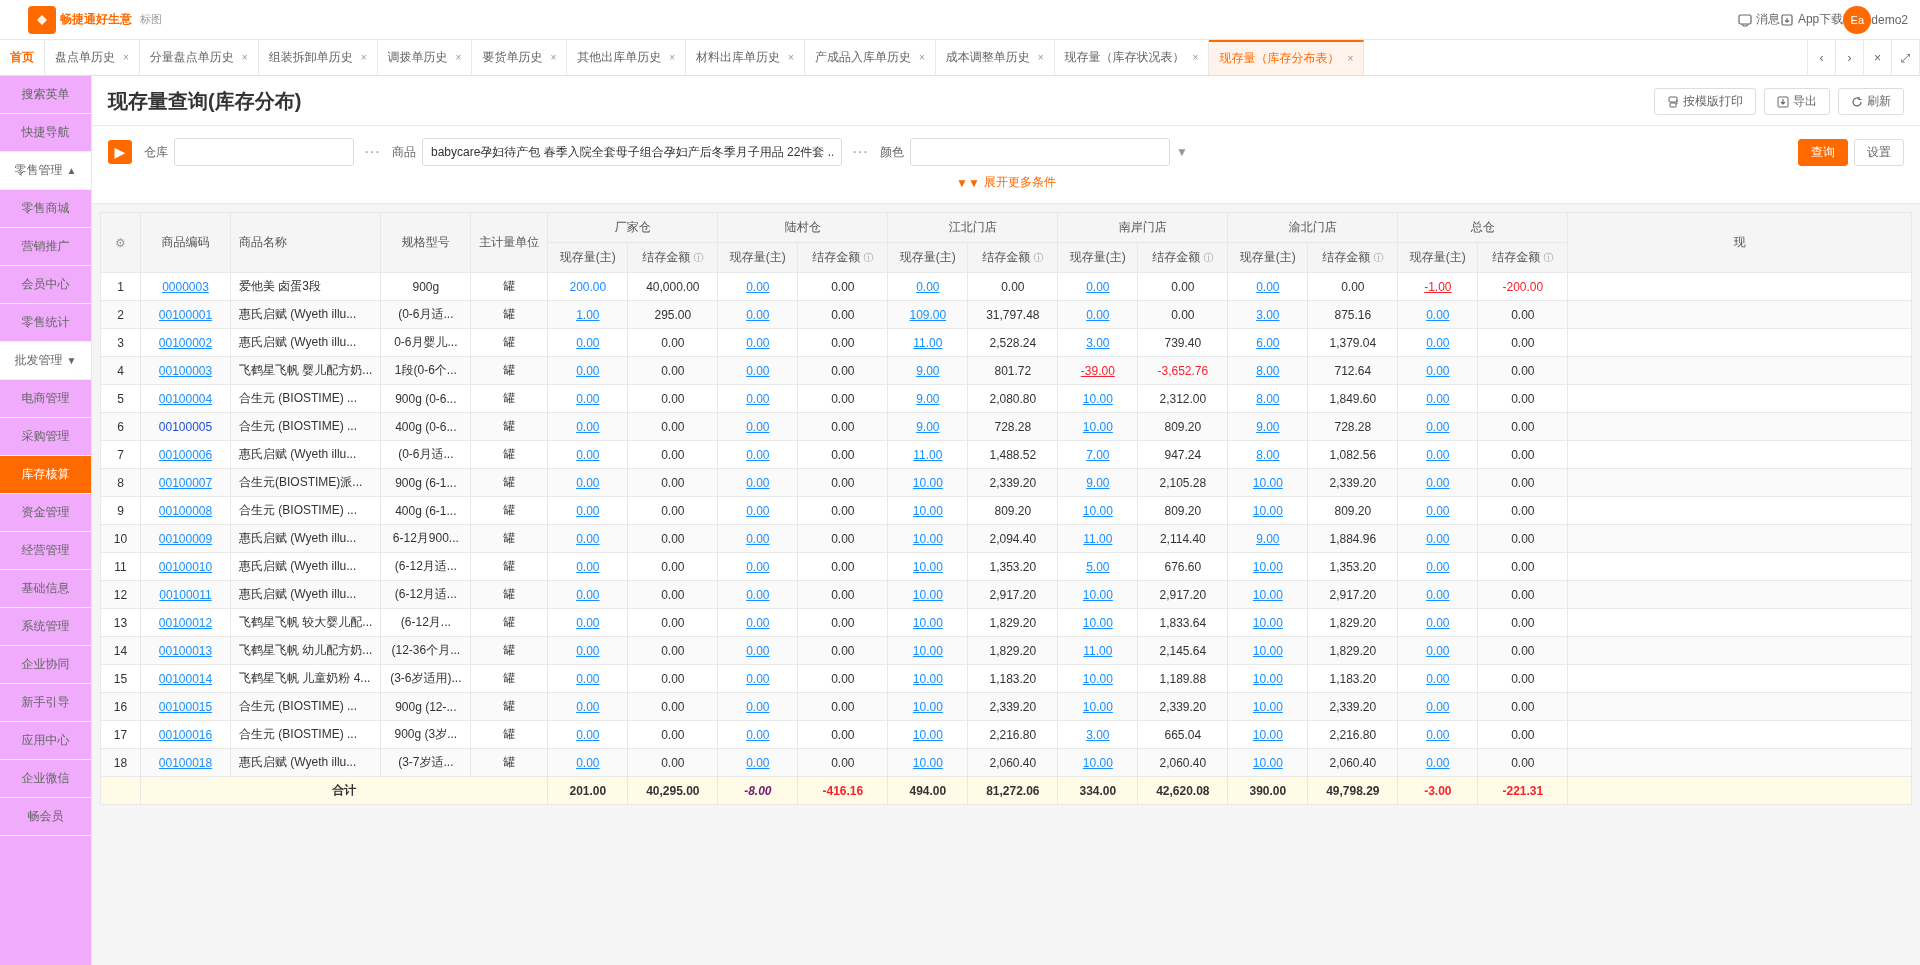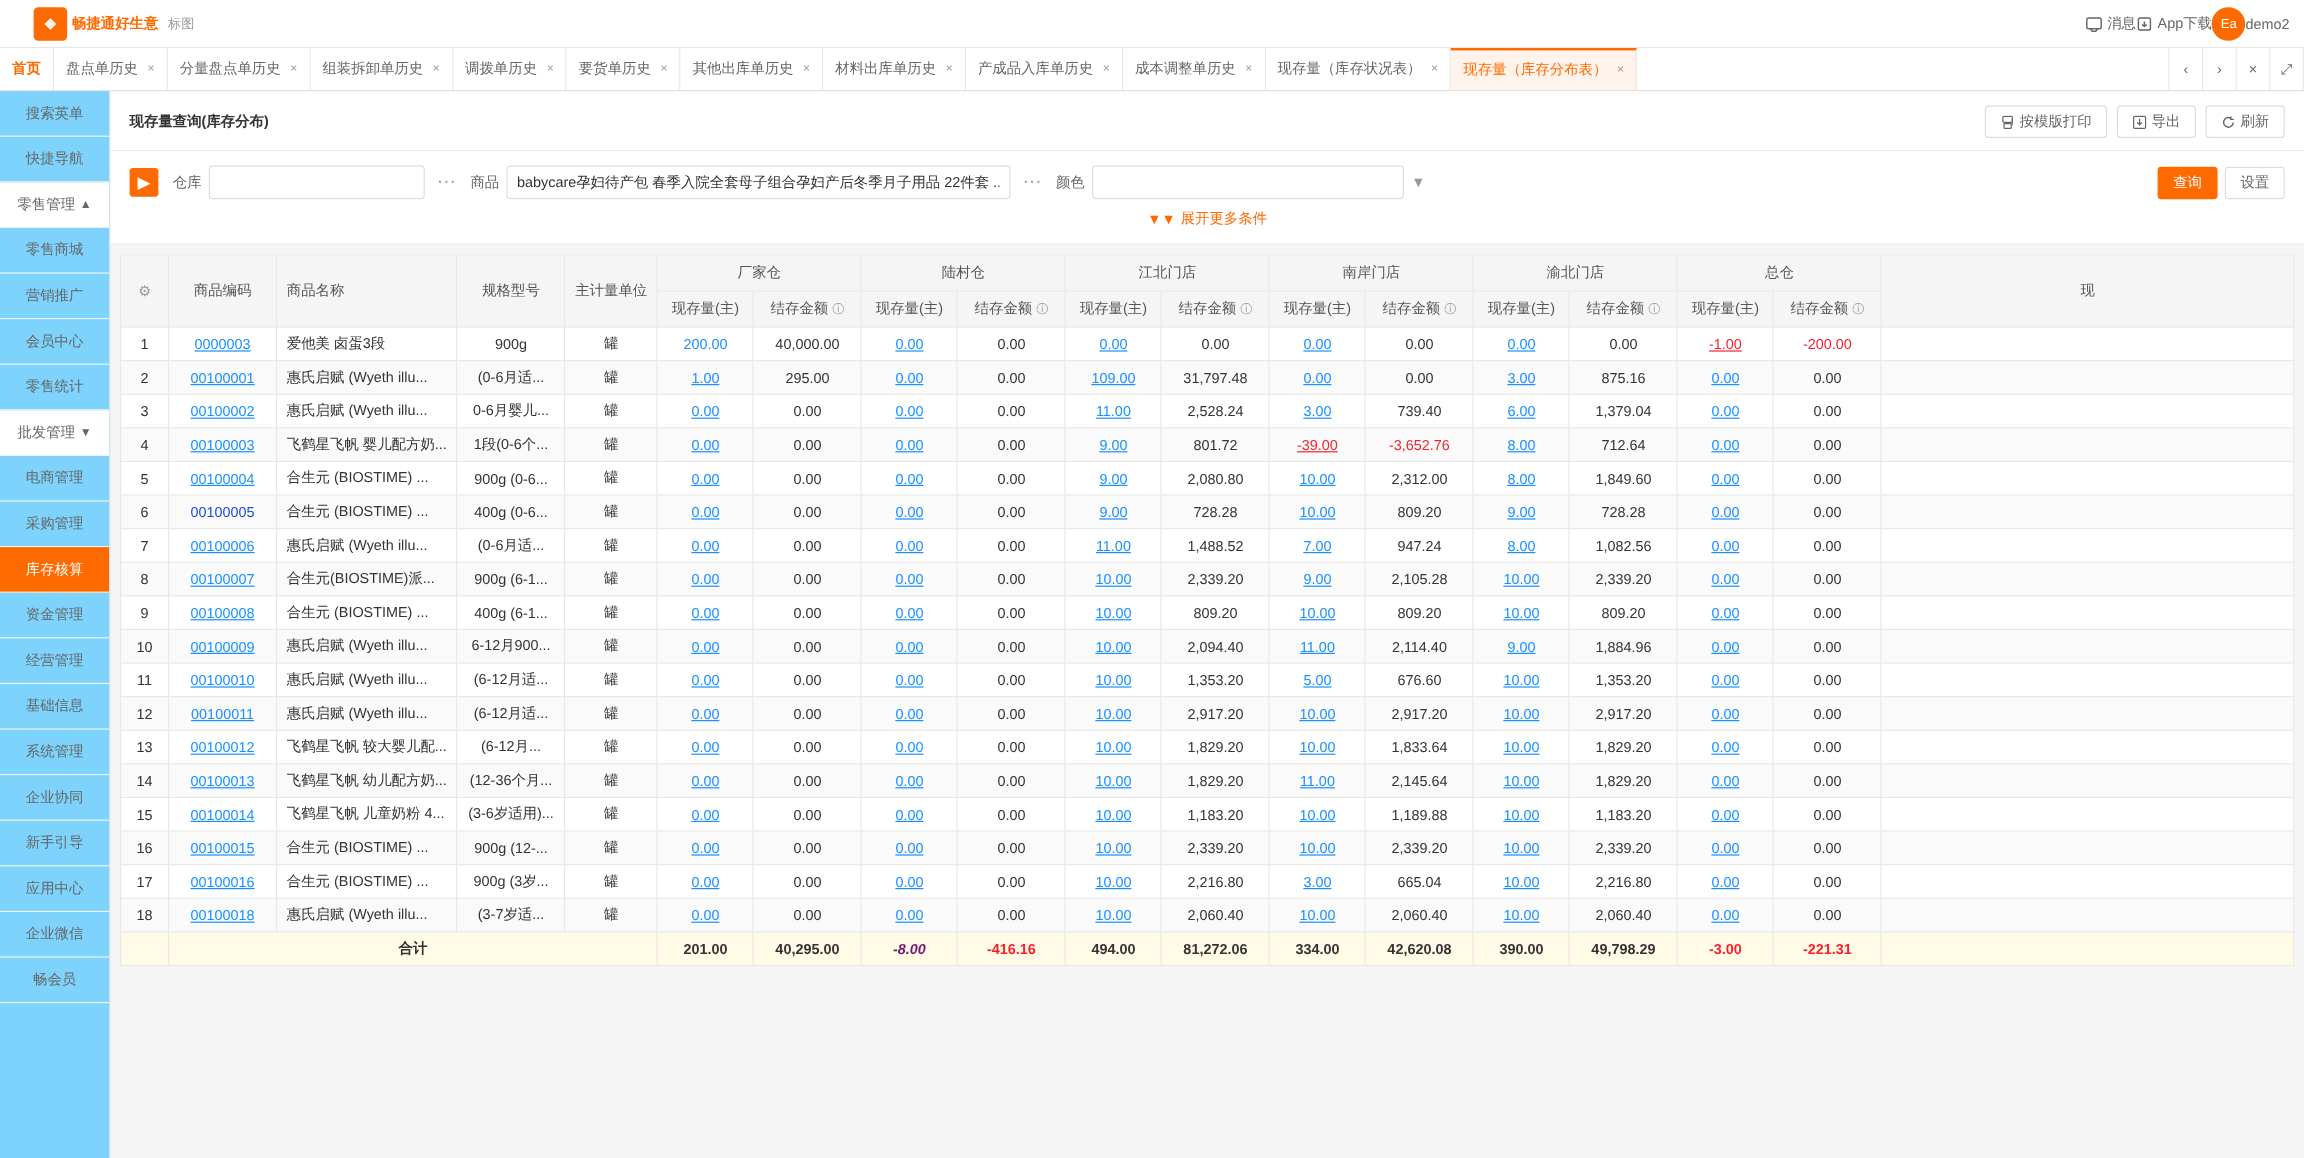--- a/index.html
+++ b/index.html
@@ -20,32 +20,32 @@
     .tab-item.active { background: #fff3eb; color: #ff6a00; border-top: 2px solid #ff6a00; }
     .tab-item .close-x { font-size: 10px; color: #999; margin-left: 4px; }
     .tab-home { color: #ff6a00; font-weight: bold; }
     .tab-nav-btns { display: flex; align-items: center; margin-left: auto; border-left: 1px solid #e8e8e8; }
     .tab-nav-btn { width: 28px; height: 36px; display: flex; align-items: center; justify-content: center; cursor: pointer; border-right: 1px solid #e8e8e8; color: #666; }
 
     
     .main-layout { display: flex; height: calc(965px - 76px); }
 
     
-    .sidebar { width: 92px; background: #7dd3fc; border-right: 1px solid #e8e8e8; display: flex; flex-direction: column; overflow-y: auto; flex-shrink: 0; }
+    .sidebar { width: 92px; background: #f0abfc; border-right: 1px solid #e8e8e8; display: flex; flex-direction: column; overflow-y: auto; flex-shrink: 0; }
     .sidebar-item { padding: 10px 8px; text-align: center; cursor: pointer; color: #666; font-size: 12px; border-bottom: 1px solid #f0f0f0; }
     .sidebar-item.active { background: #ff6a00; color: #fff; }
     .sidebar-group-header { padding: 10px 8px; text-align: right; cursor: pointer; color: #666; font-size: 12px; background: #fff; display: flex; align-items: center; justify-content: center; gap: 4px; border-bottom: 1px solid #f0f0f0; }
 
     
     .content-area { flex: 1; overflow: hidden; display: flex; flex-direction: column; background: #f5f5f5; }
 
     
     .page-header { background: #fff; padding: 12px 16px 0 16px; border-bottom: 1px solid #e8e8e8; }
     .page-title-row { display: flex; align-items: center; justify-content: space-between; margin-bottom: 10px; }
-    .page-title { font-size: 12px; font-weight: bold; color: #333; }
+    .page-title { font-size: 20px; font-weight: bold; color: #333; }
     .header-actions { display: flex; gap: 8px; }
     .btn-action { padding: 4px 12px; border-radius: 3px; border: 1px solid #ddd; background: #fff; cursor: pointer; font-size: 12px; color: #666; display: flex; align-items: center; gap: 4px; }
     .btn-orange { background: #ff6a00; color: #fff; border-color: #ff6a00; }
 
     
     .search-area { background: #fff; padding: 12px 16px; border-bottom: 1px solid #e8e8e8; }
     .search-row { display: flex; align-items: center; gap: 12px; flex-wrap: nowrap; }
     .search-field { display: flex; align-items: center; gap: 6px; }
     .search-label { color: #666; font-size: 12px; white-space: nowrap; }
     .search-input { border: 1px solid #ddd; border-radius: 3px; padding: 4px 8px; font-size: 12px; color: #333; height: 28px; }

